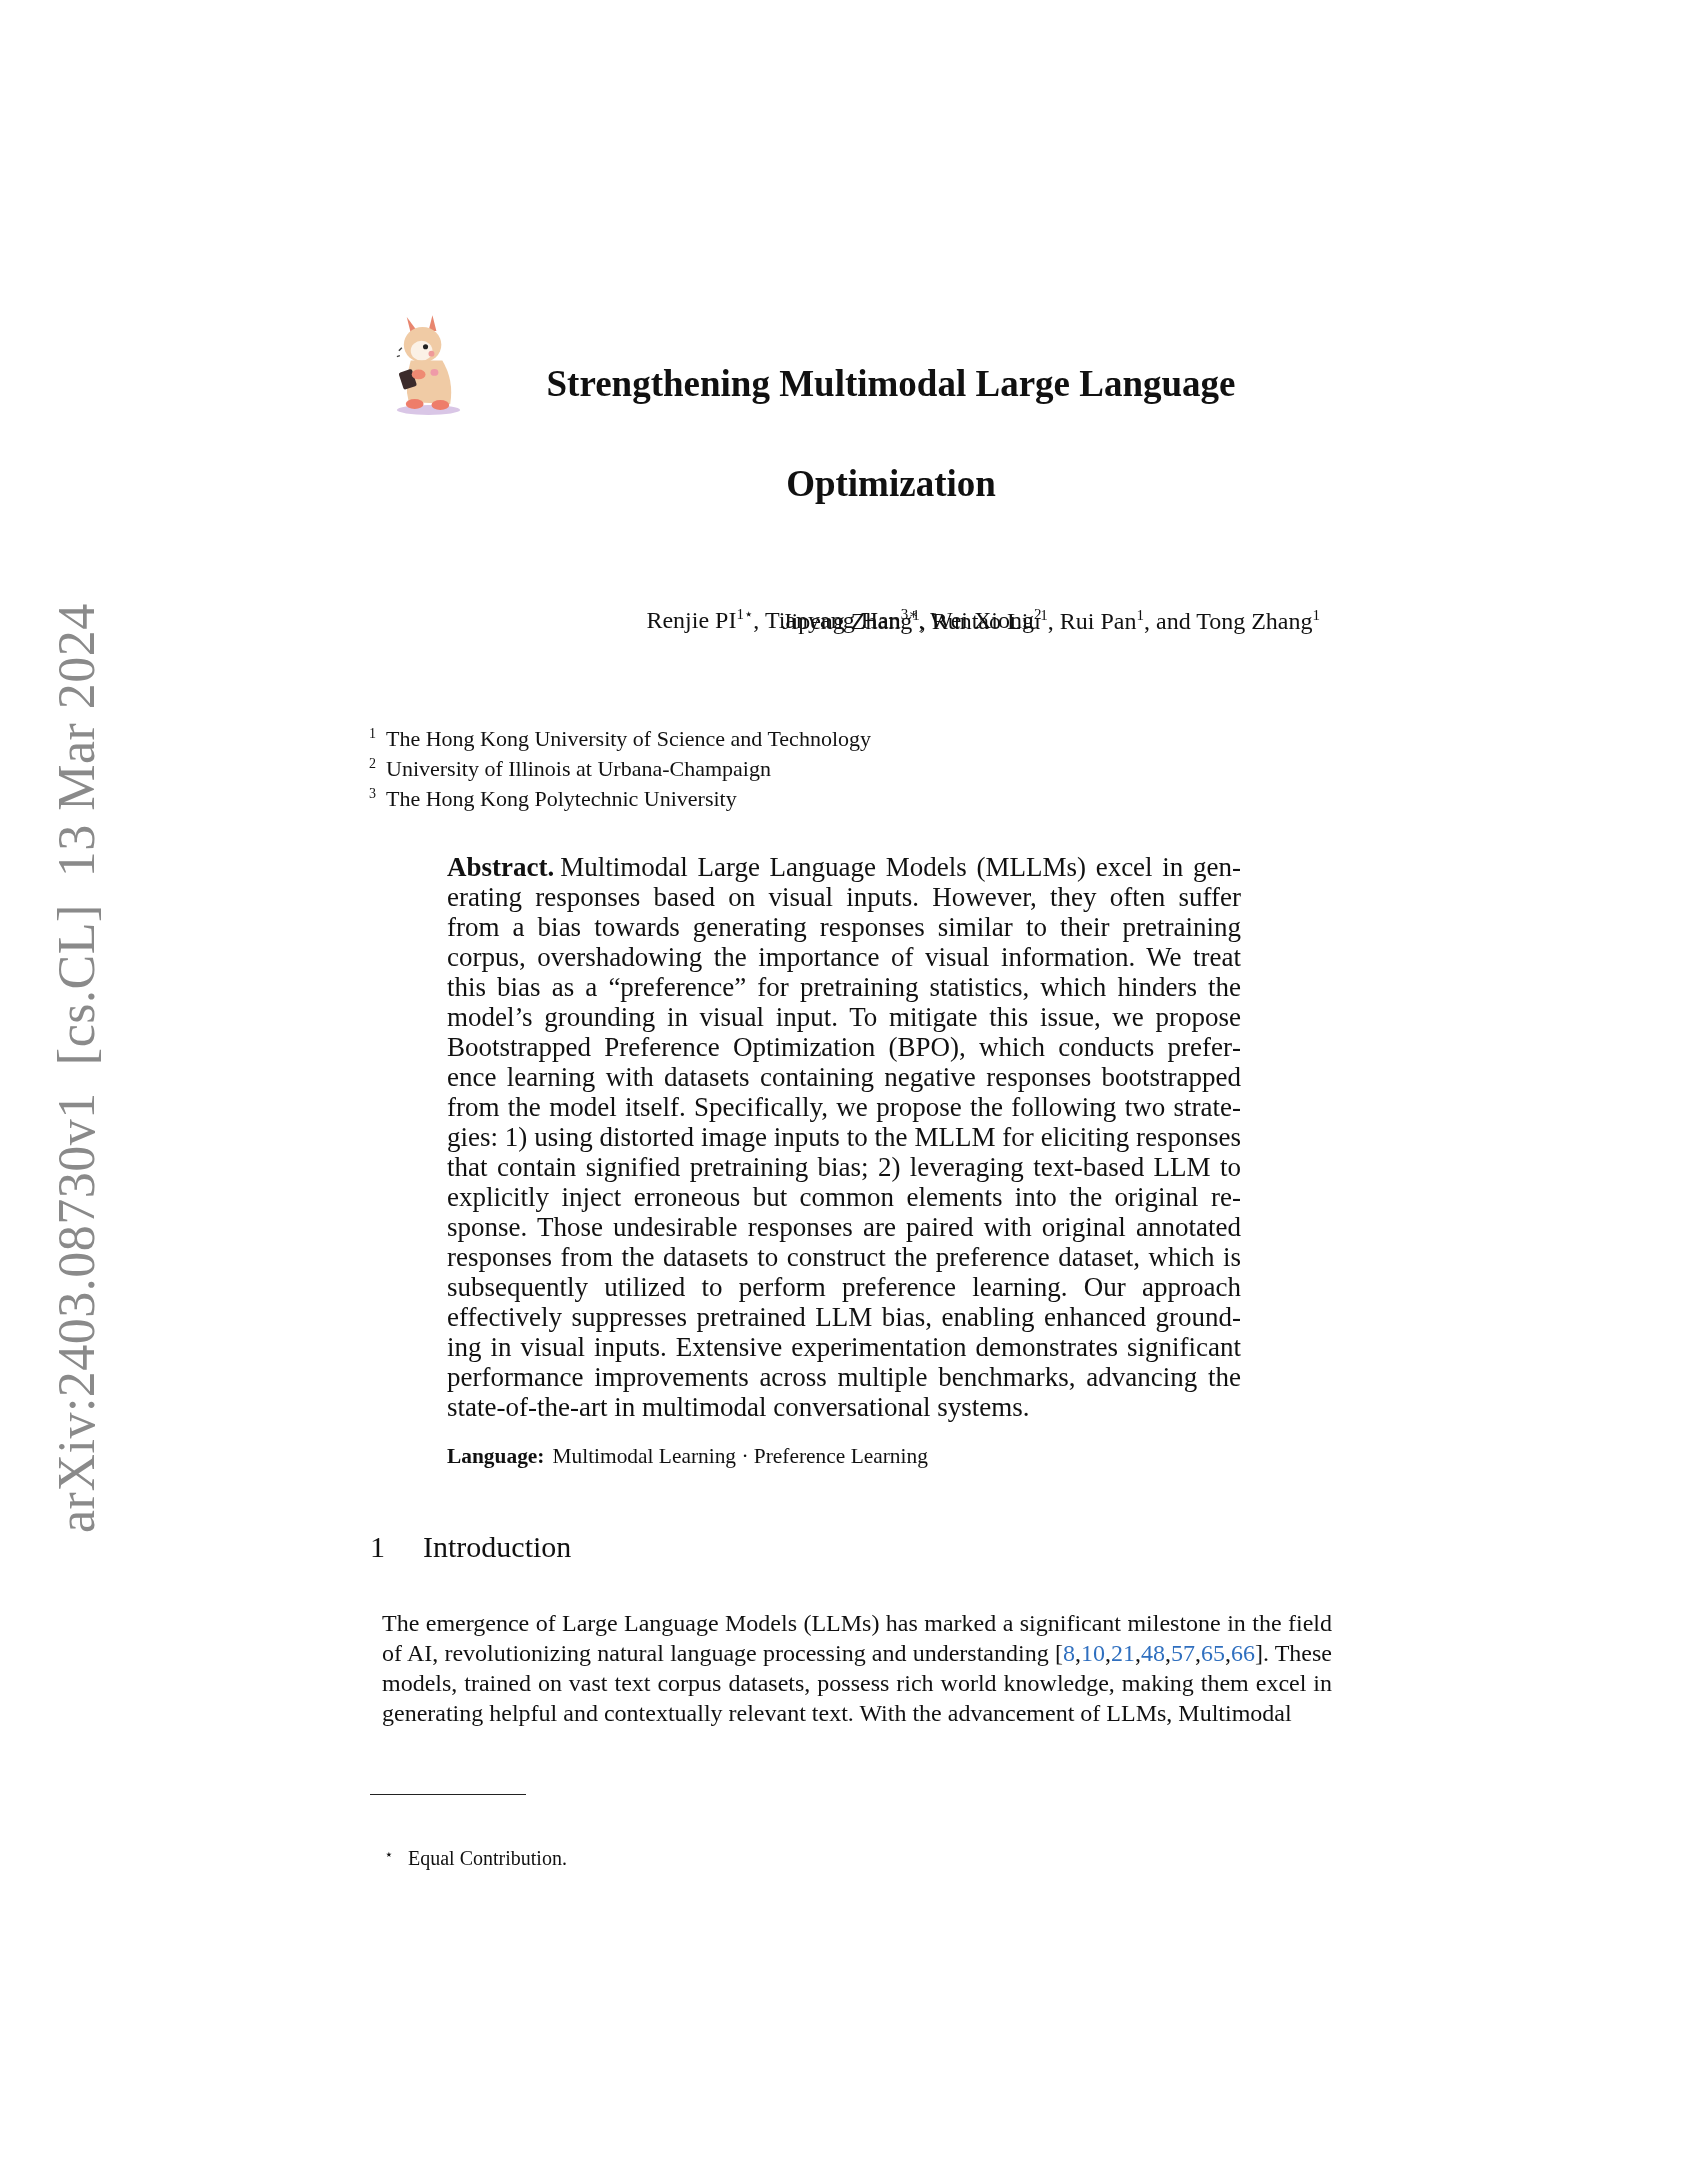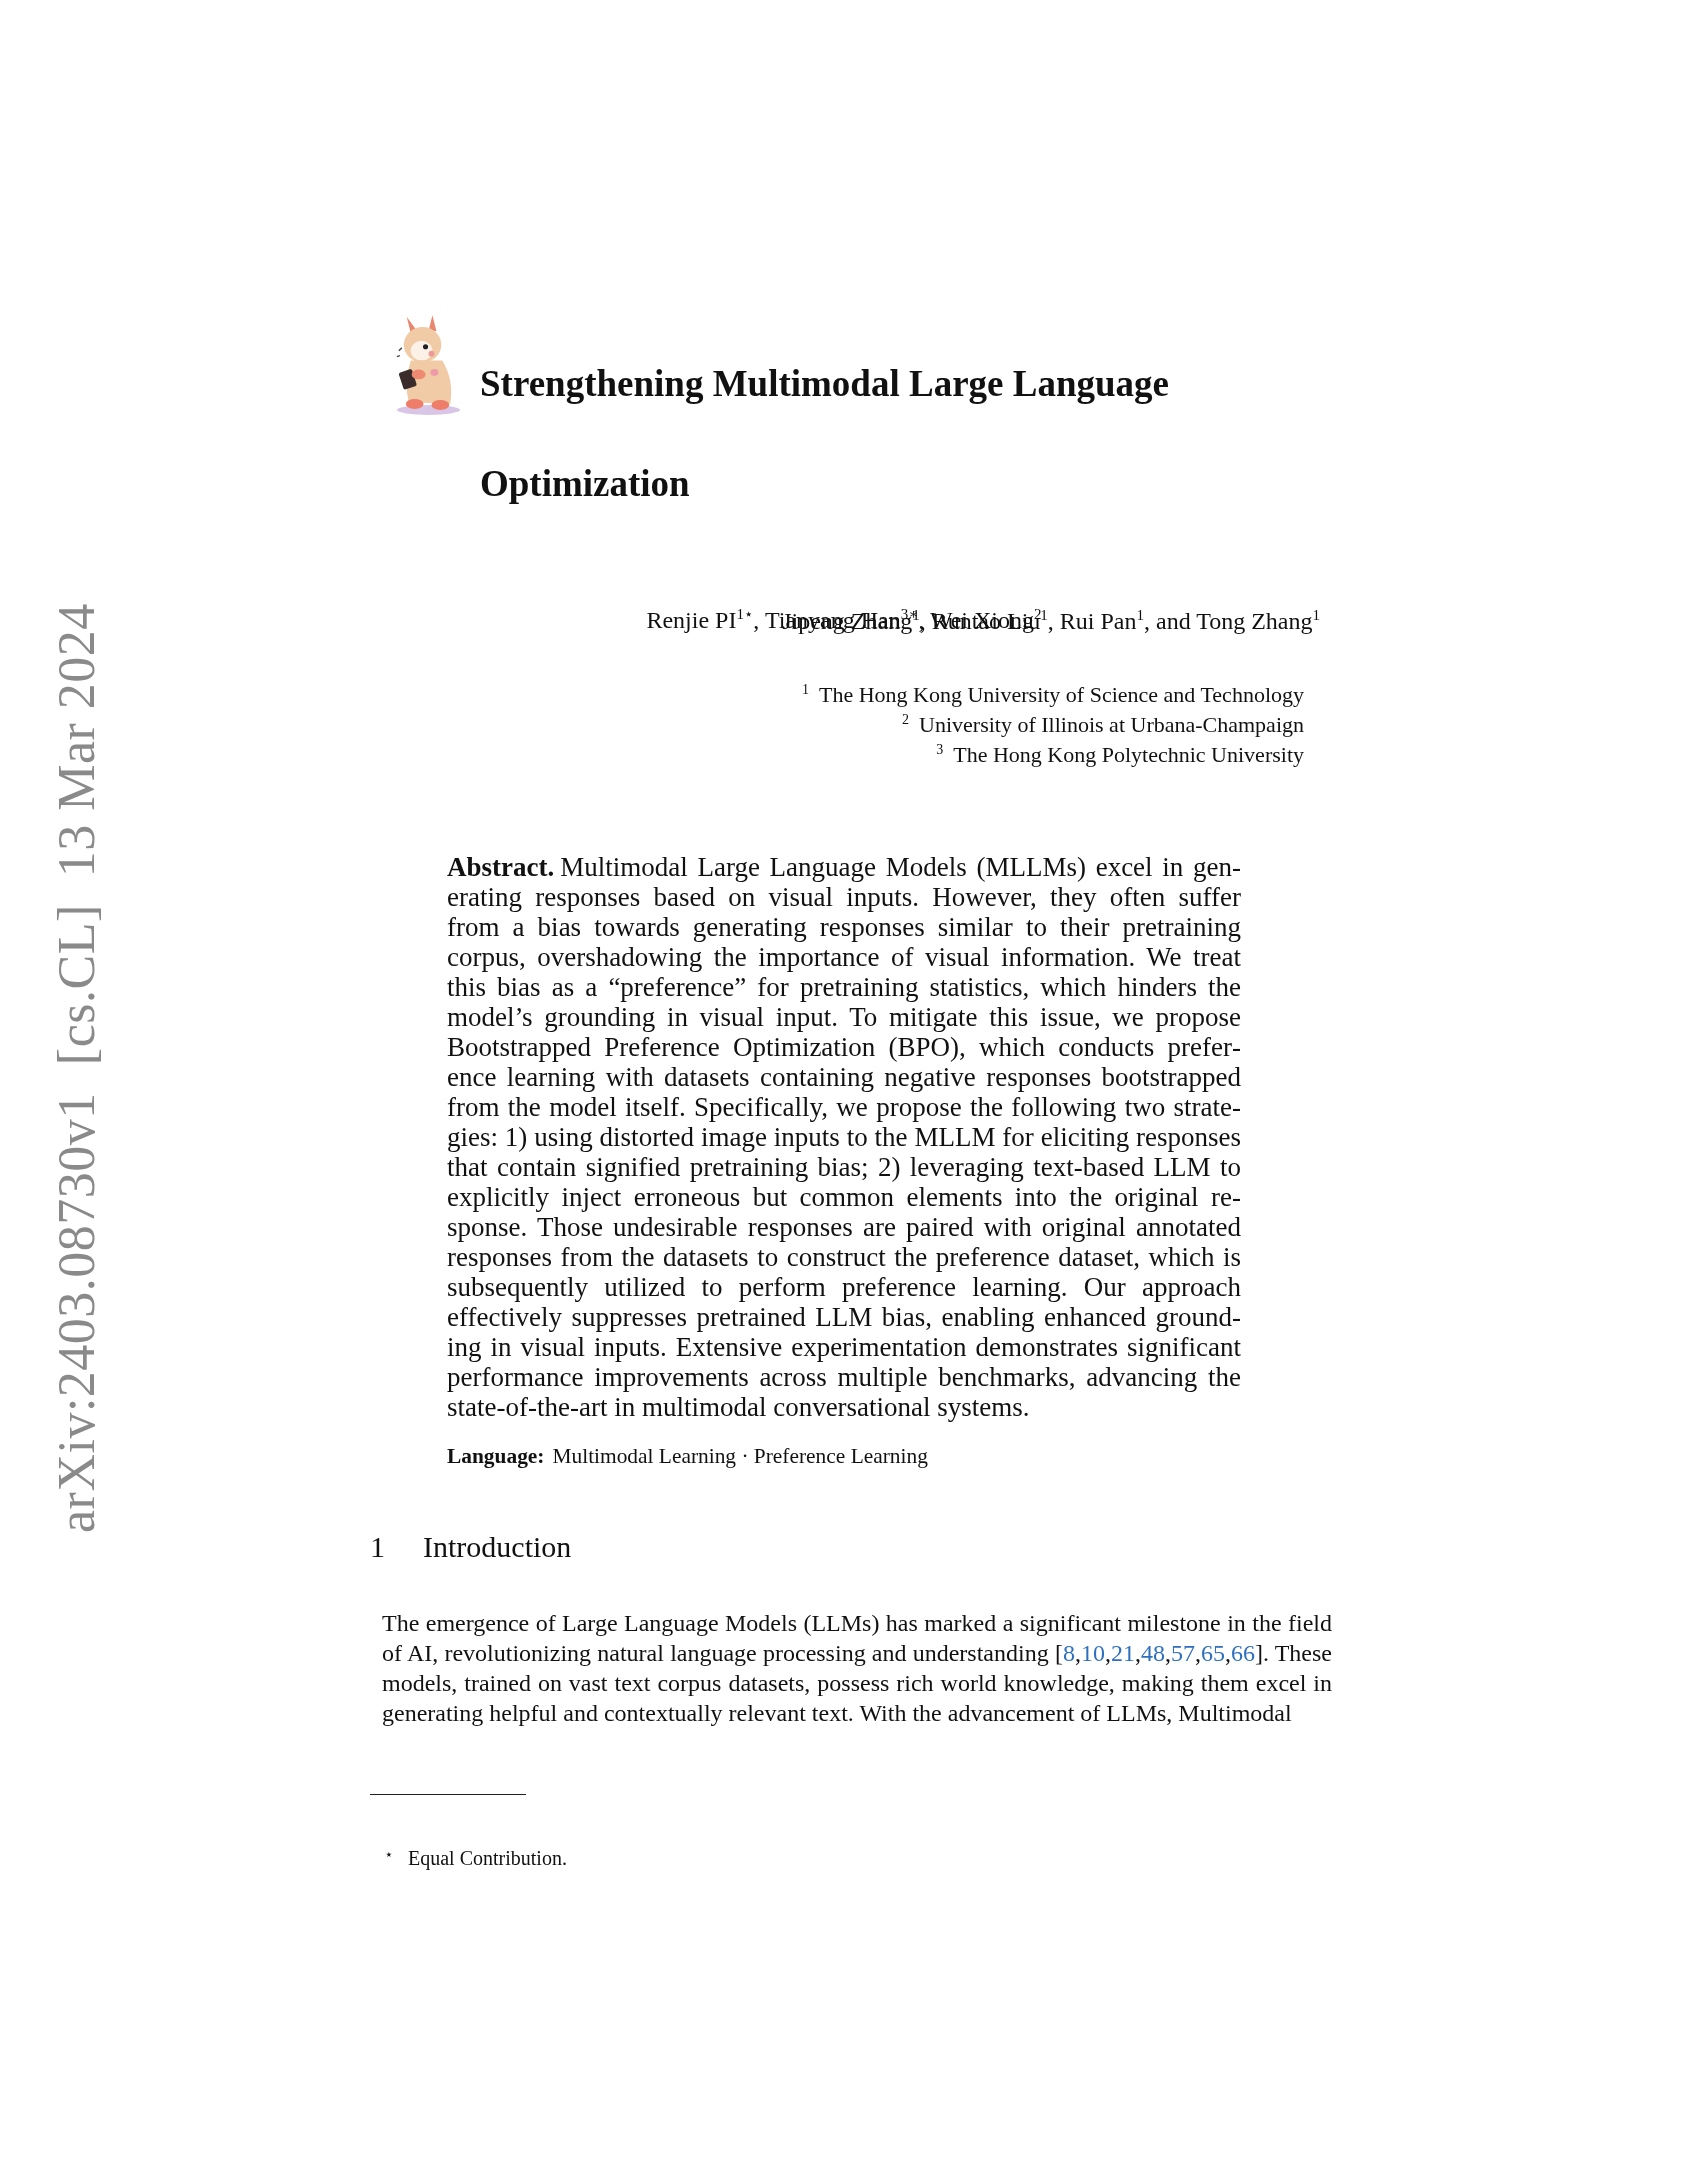--- a/index.html
+++ b/index.html
@@ -10,29 +10,29 @@
     position: absolute; left: 51px; top: 1533px;
     transform-origin: 0 0; transform: rotate(-90deg);
     font-family: "Liberation Serif", serif; font-size: 52px; color: #8a8a8a;
     white-space: pre; letter-spacing: 0.5px; line-height: 1;
   }
 
   .title-block { position: absolute; left: 386px; top: 315px; width: 950px; height: 198px; }
   .llama-icon { position: absolute; left: 3px; top: 0; width: 79px; height: 101px; }
   .title {
     position: absolute; left: 94px; top: 44px; width: 822px;
-    font-weight: bold; font-size: 37px; line-height: 50px; margin: 0;
+    font-weight: bold; font-size: 37px; line-height: 50px; text-align: center; margin: 0;
   }
 
   .authors { position: absolute; left: 368px; width: 952px; text-align: center; font-size: 24px; }
   .authors sup { font-size: 15px; vertical-align: 9px; line-height: 0; }
   .authors-1 { top: 560px; margin-top: 47px; }
   .authors-2 { top: 608px; text-align: right; }
 
-  .affil { position: absolute; left: 352px; width: 952px; text-align: right; font-size: 22px; line-height: 30px; }
+  .affil { position: absolute; left: 369px; width: 952px; text-align: left; font-size: 22px; line-height: 30px; margin-top: 44px; }
   .affil sup { font-size: 14px; vertical-align: 8px; line-height: 0; margin-right: 10px; }
   .affil-1 { top: 680px; }
   .affil-2 { top: 710px; }
   .affil-3 { top: 740px; }
 
   .abstract {
     position: absolute; left: 447px; top: 852px; width: 794px;
     font-size: 27px; line-height: 30px; text-align: justify; hyphens: manual; margin: 0;
   }
   .abstract .lbl { font-weight: bold; margin-right: 6px; }

